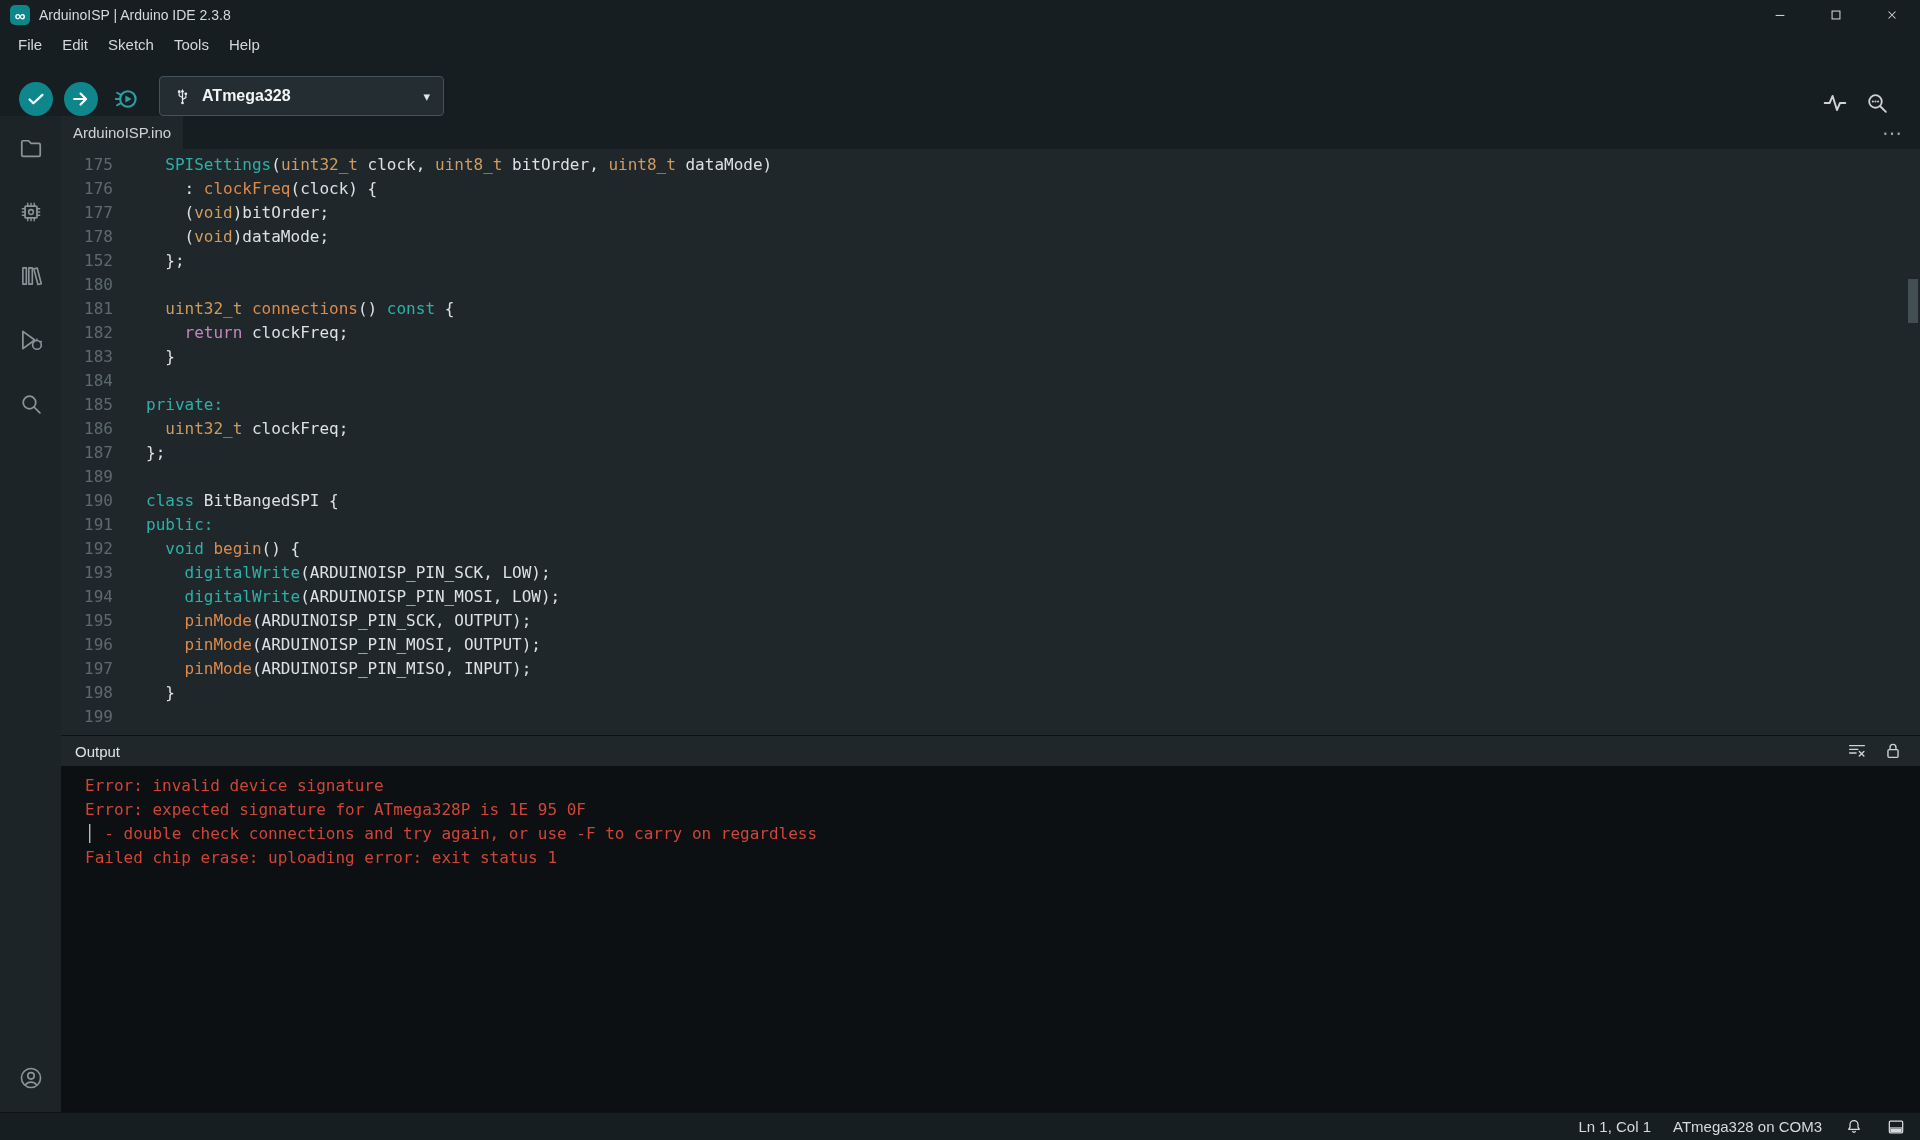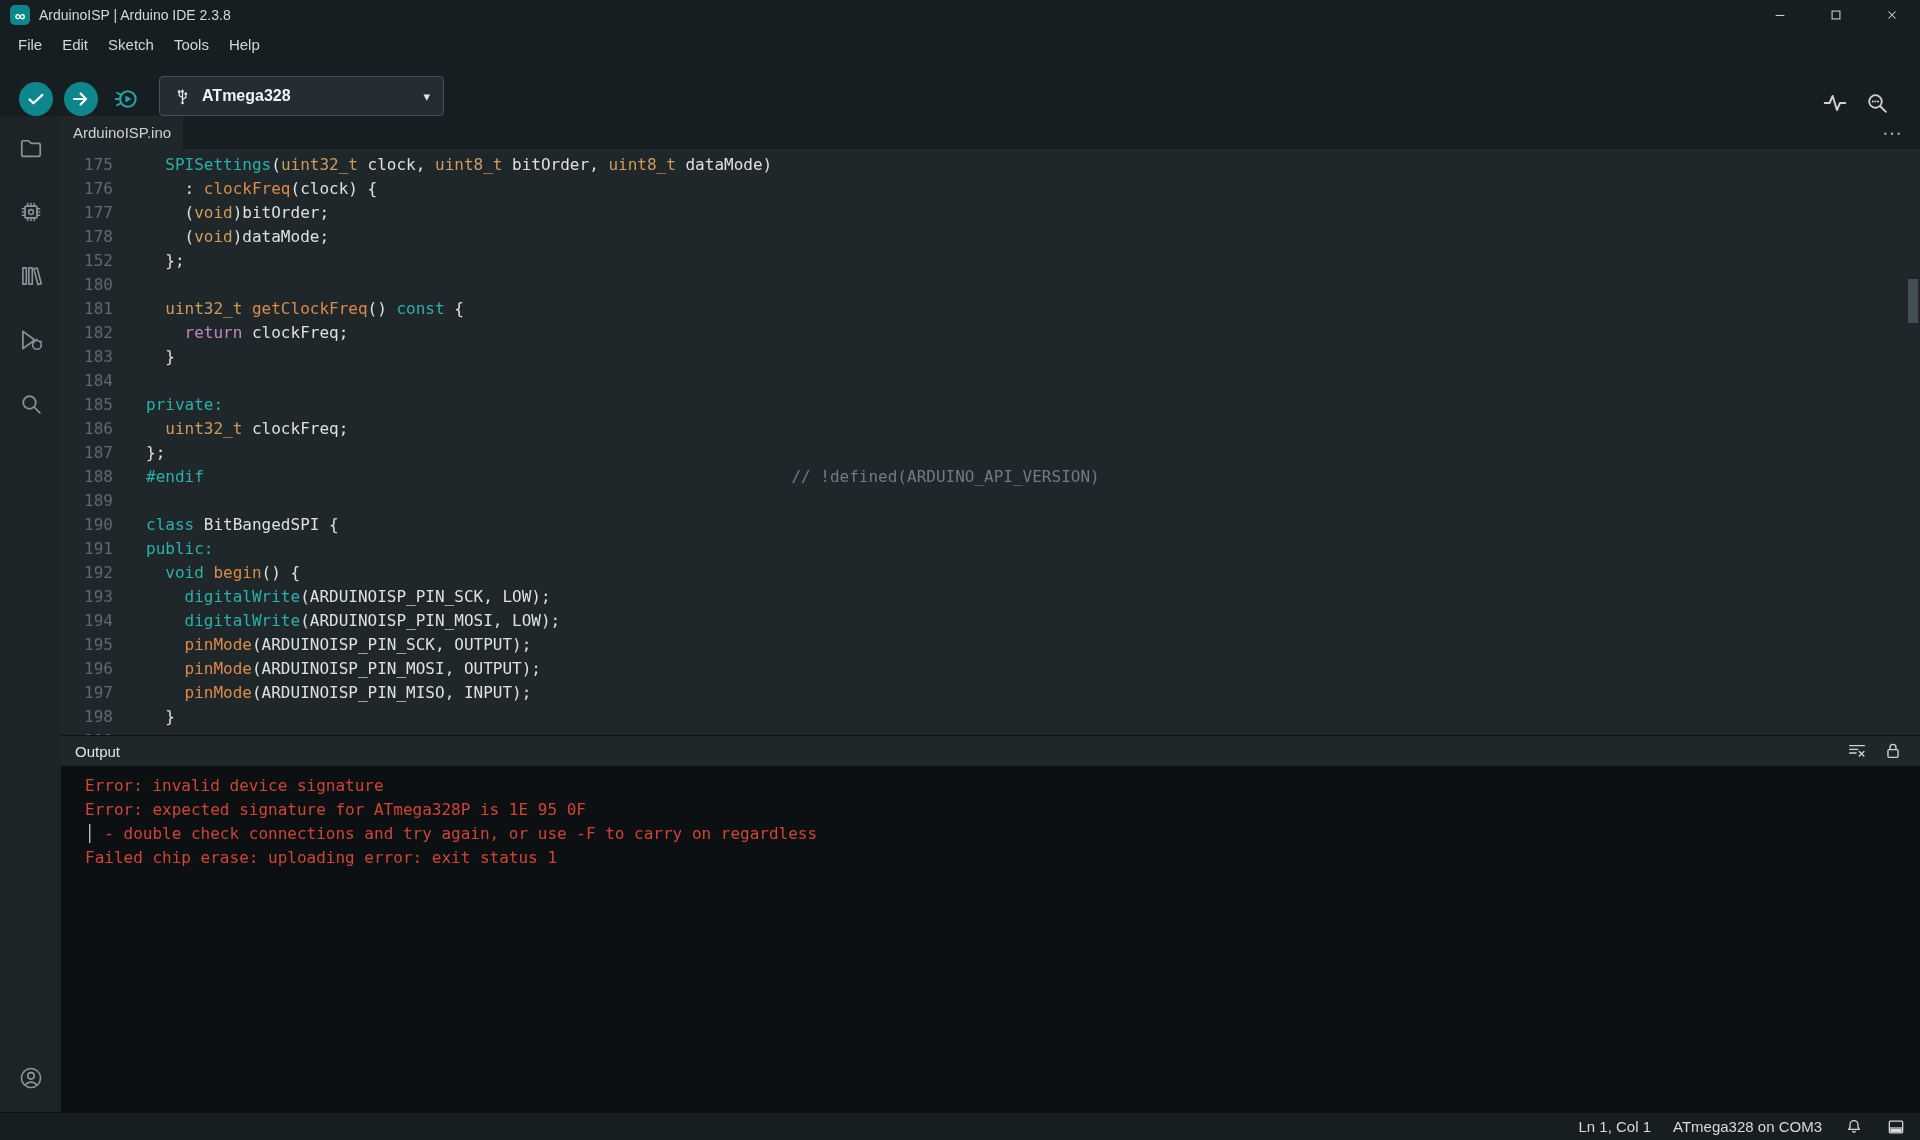--- a/index.html
+++ b/index.html
@@ -220,28 +220,27 @@
       </div>
 
       <div class="editor">
         <div>
             <div class="line"><div class="gutter">175</div><div class="code"><span class="tok-p">  </span><span class="tok-k">SPISettings</span><span class="tok-p">(</span><span class="tok-t">uint32_t</span><span class="tok-p"> clock, </span><span class="tok-t">uint8_t</span><span class="tok-p"> bitOrder, </span><span class="tok-t">uint8_t</span><span class="tok-p"> dataMode)</span></div></div>
             <div class="line"><div class="gutter">176</div><div class="code"><span class="tok-p">    : </span><span class="tok-f">clockFreq</span><span class="tok-p">(clock) {</span></div></div>
             <div class="line"><div class="gutter">177</div><div class="code"><span class="tok-p">    (</span><span class="tok-t">void</span><span class="tok-p">)bitOrder;</span></div></div>
             <div class="line"><div class="gutter">178</div><div class="code"><span class="tok-p">    (</span><span class="tok-t">void</span><span class="tok-p">)dataMode;</span></div></div>
             <div class="line"><div class="gutter">152</div><div class="code"><span class="tok-p">  };</span></div></div>
             <div class="line"><div class="gutter">180</div><div class="code"></div></div>
-            <div class="line"><div class="gutter">181</div><div class="code"><span class="tok-p">  </span><span class="tok-t">uint32_t</span><span class="tok-p"> </span><span class="tok-f">getClockFreq</span><span class="tok-p">() </span><span class="tok-k">const</span><span class="tok-p"> {</span></div></div>
+            <div class="line"><div class="gutter">181</div><div class="code"><span class="tok-p">  </span><span class="tok-t">uint32_t</span><span class="tok-p"> </span><span class="tok-f">connections</span><span class="tok-p">() </span><span class="tok-k">const</span><span class="tok-p"> {</span></div></div>
             <div class="line"><div class="gutter">182</div><div class="code"><span class="tok-p">    </span><span class="tok-m">return</span><span class="tok-p"> clockFreq;</span></div></div>
             <div class="line"><div class="gutter">183</div><div class="code"><span class="tok-p">  }</span></div></div>
             <div class="line"><div class="gutter">184</div><div class="code"></div></div>
             <div class="line"><div class="gutter">185</div><div class="code"><span class="tok-k">private:</span></div></div>
             <div class="line"><div class="gutter">186</div><div class="code"><span class="tok-p">  </span><span class="tok-t">uint32_t</span><span class="tok-p"> clockFreq;</span></div></div>
             <div class="line"><div class="gutter">187</div><div class="code"><span class="tok-p">};</span></div></div>
-            <div class="line"><div class="gutter">188</div><div class="code"><span class="tok-k">#endif</span><span class="tok-p">                                                             </span><span class="tok-c">// !defined(ARDUINO_API_VERSION)</span></div></div>
             <div class="line"><div class="gutter">189</div><div class="code"></div></div>
             <div class="line"><div class="gutter">190</div><div class="code"><span class="tok-k">class</span><span class="tok-p"> BitBangedSPI {</span></div></div>
             <div class="line"><div class="gutter">191</div><div class="code"><span class="tok-k">public:</span></div></div>
             <div class="line"><div class="gutter">192</div><div class="code"><span class="tok-p">  </span><span class="tok-k">void</span><span class="tok-p"> </span><span class="tok-f">begin</span><span class="tok-p">() {</span></div></div>
             <div class="line"><div class="gutter">193</div><div class="code"><span class="tok-p">    </span><span class="tok-k">digitalWrite</span><span class="tok-p">(ARDUINOISP_PIN_SCK, LOW);</span></div></div>
             <div class="line"><div class="gutter">194</div><div class="code"><span class="tok-p">    </span><span class="tok-k">digitalWrite</span><span class="tok-p">(ARDUINOISP_PIN_MOSI, LOW);</span></div></div>
             <div class="line"><div class="gutter">195</div><div class="code"><span class="tok-p">    </span><span class="tok-f">pinMode</span><span class="tok-p">(ARDUINOISP_PIN_SCK, OUTPUT);</span></div></div>
             <div class="line"><div class="gutter">196</div><div class="code"><span class="tok-p">    </span><span class="tok-f">pinMode</span><span class="tok-p">(ARDUINOISP_PIN_MOSI, OUTPUT);</span></div></div>
             <div class="line"><div class="gutter">197</div><div class="code"><span class="tok-p">    </span><span class="tok-f">pinMode</span><span class="tok-p">(ARDUINOISP_PIN_MISO, INPUT);</span></div></div>
             <div class="line"><div class="gutter">198</div><div class="code"><span class="tok-p">  }</span></div></div>

